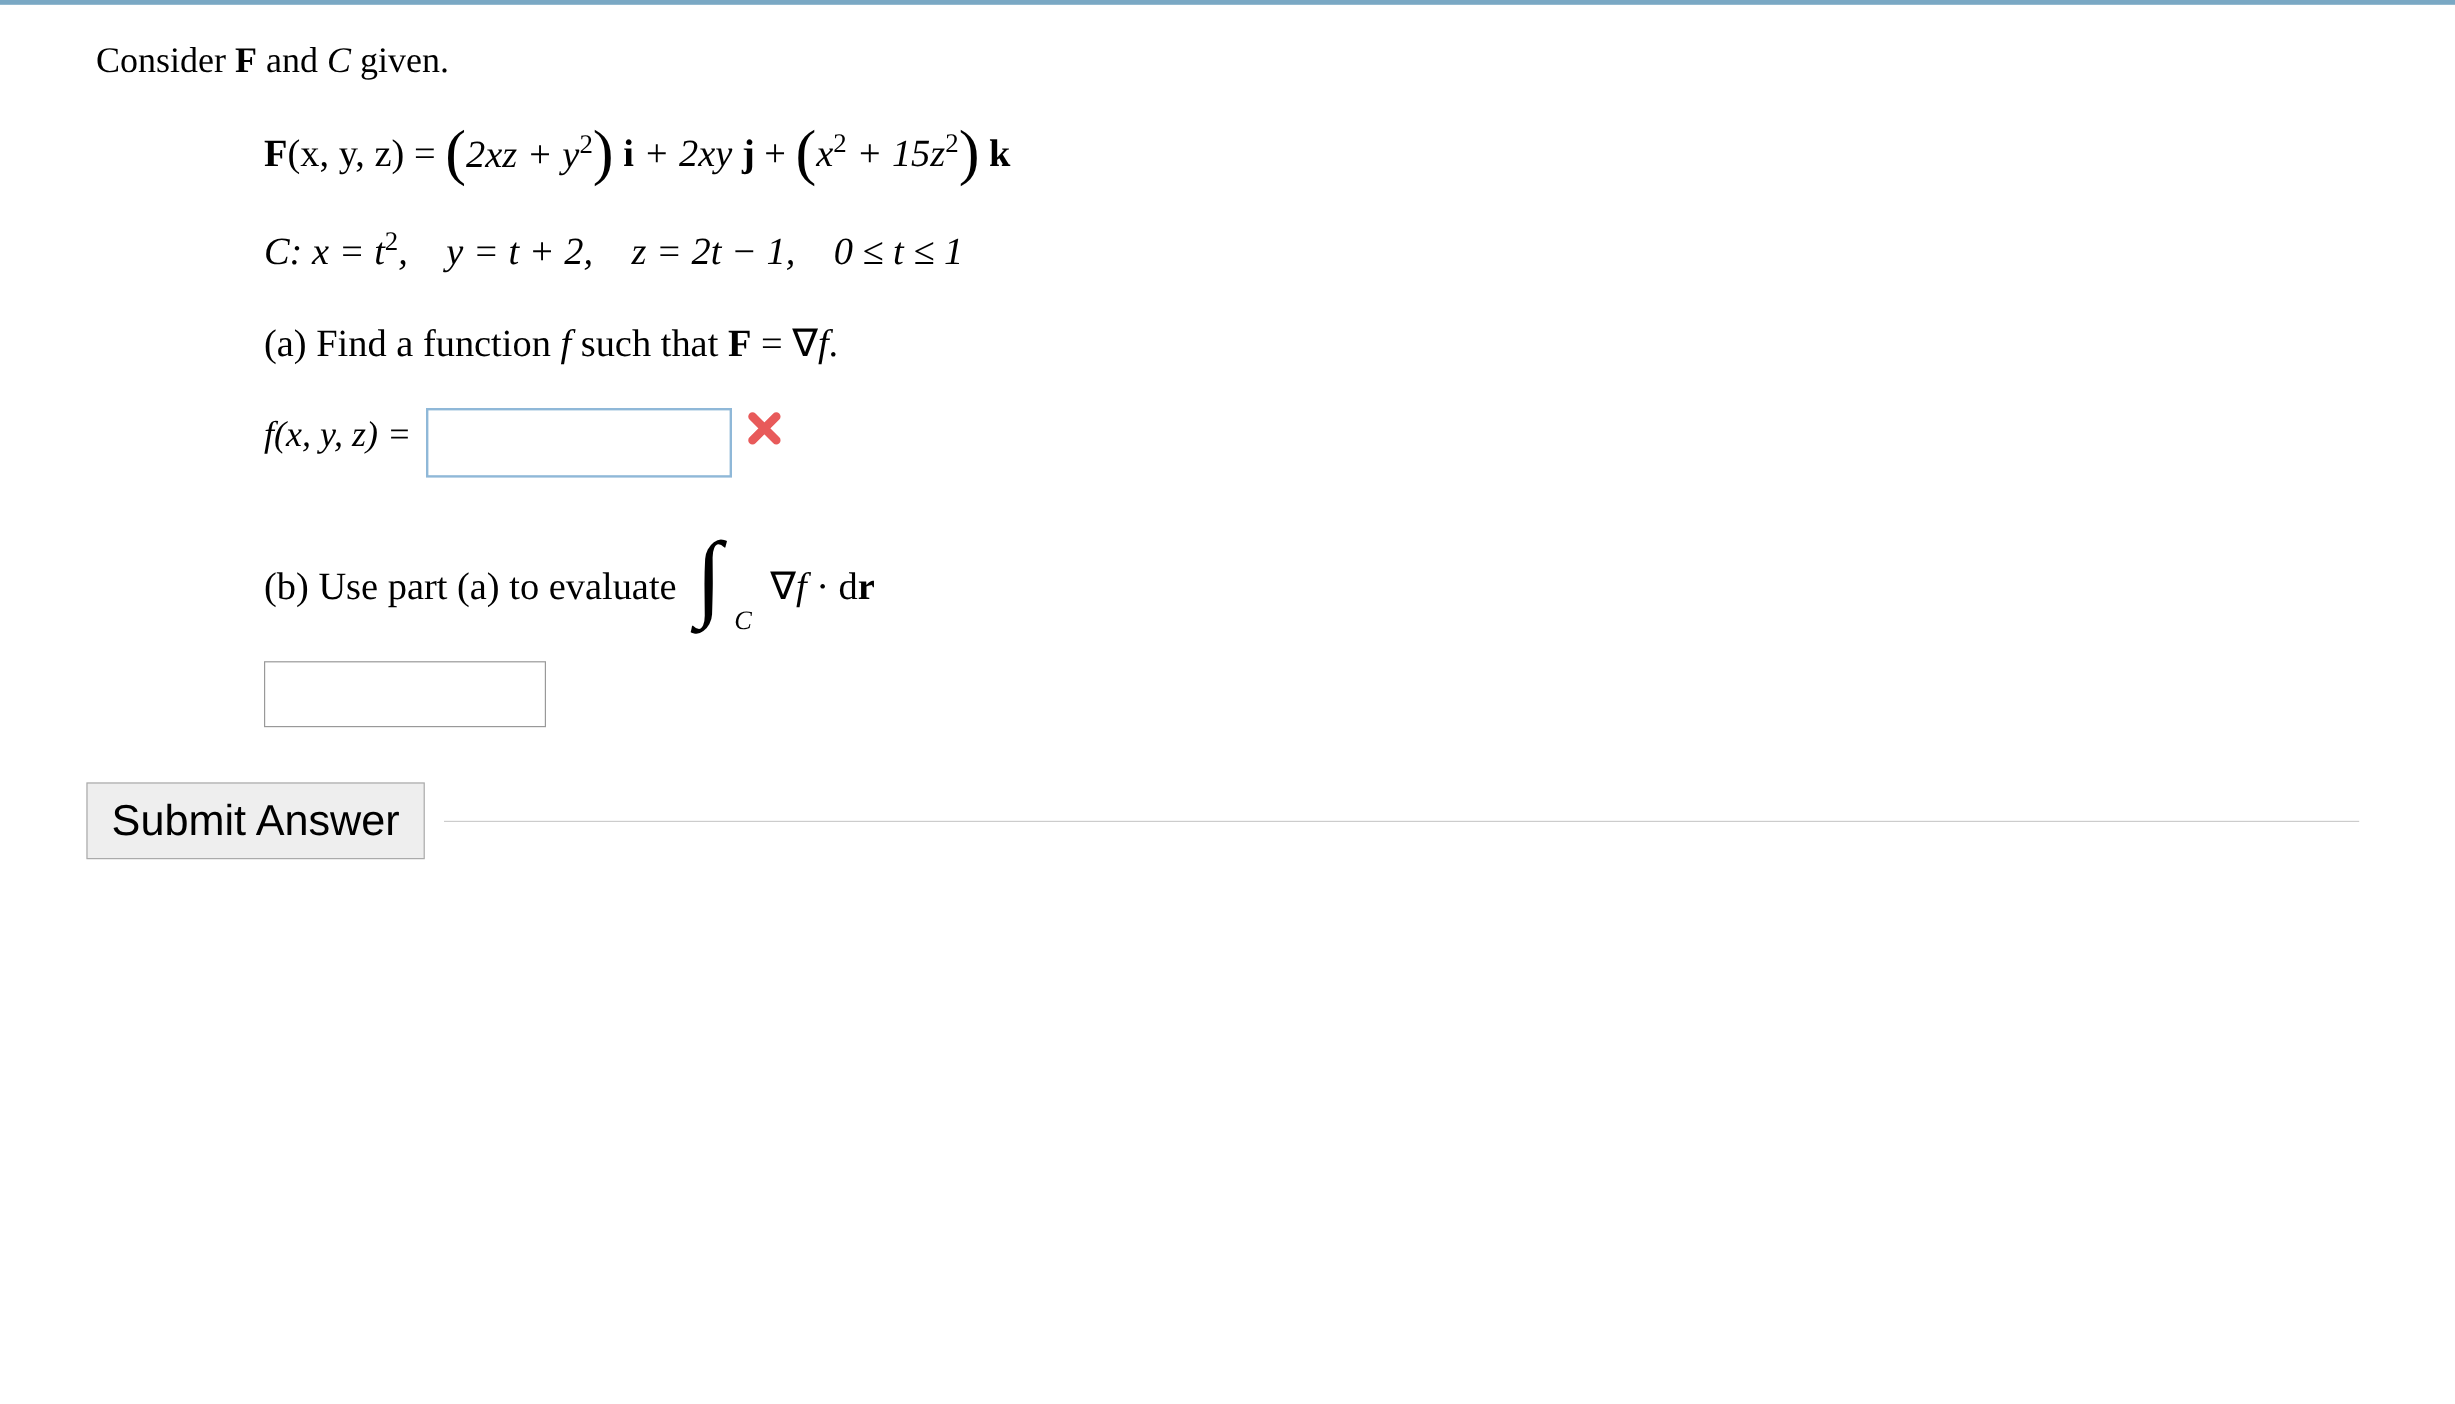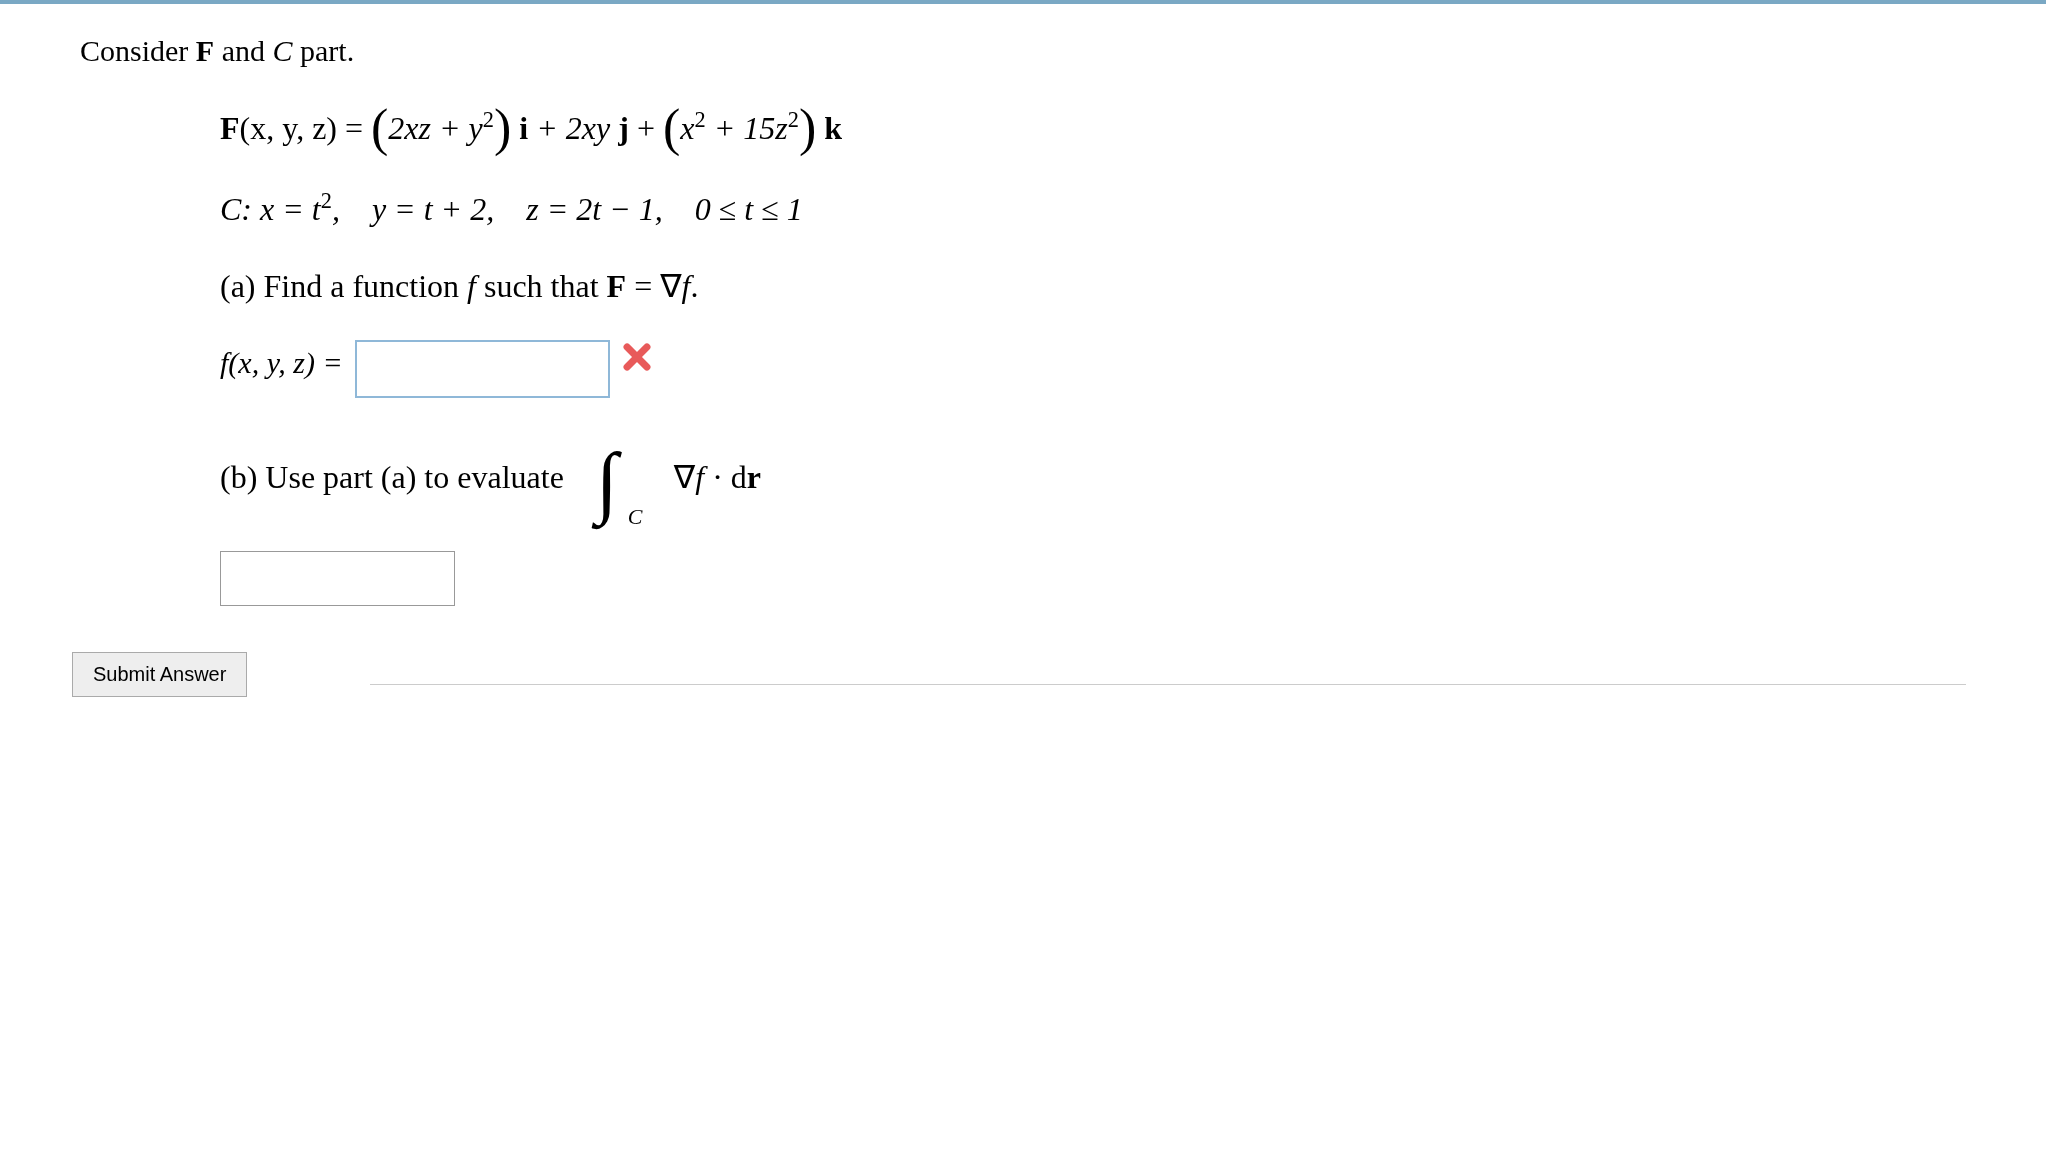--- a/index.html
+++ b/index.html
@@ -79,42 +79,42 @@
     }
     .integral-sub {
       position: absolute;
       bottom: -10px;
       left: 28px;
       font-size: 22px;
       font-style: italic;
     }
     .part-b-line {
       display: flex;
-      align-items: flex-start;
+      align-items: center;
       flex-wrap: wrap;
-      gap: 18px;
+      gap: 2px;
       margin-bottom: 20px;
       font-size: 32px;
     }
     .footer-area {
       position: relative;
       margin-top: 20px;
       border-top: 1px solid transparent;
     }
     .divider-line {
       position: absolute;
       top: 32px;
       left: 290px;
       right: 0;
       height: 1px;
       background: #ccc;
     }
     .submit-btn {
       font-family: Arial, Helvetica, sans-serif;
-      font-size: 20px;
+      font-size: 36px;
       padding: 10px 20px;
       background: #eeeeee;
       border: 1px solid #aaa;
       cursor: pointer;
       margin-left: -8px;
       position: relative;
       z-index: 2;
     }
     .big-paren {
       font-size: 52px;
@@ -136,21 +136,21 @@
     }
   </style>
 </head>
 <body>
 
 <div class="top-bar"></div>
 
 <div class="container">
 
   <div class="intro">
-    <span>Consider </span><b>F</b><span> and </span><span class="ital">C</span><span> part.</span>
+    <span>Consider </span><b>F</b><span> and </span><span class="ital">C</span><span> given.</span>
   </div>
 
   <div class="math-block">
 
     <div class="math-line">
       <b>F</b><span>(x, y, z) = </span><span class="big-paren">(</span><span><span class="ital">2xz + y</span><sup>2</sup></span><span class="big-paren">)</span><b> i</b><span class="ital"> + 2xy </span><b>j</b><span> + </span><span class="big-paren">(</span><span class="ital">x</span><sup>2</sup><span class="ital"> + 15z</span><sup>2</sup><span class="big-paren">)</span><b> k</b>
     </div>
 
     <div class="math-line" style="margin-top:32px;">
       <span class="ital">C: x = t</span><sup>2</sup><span class="ital">, y = t + 2, z = 2t − 1, 0 ≤ t ≤ 1</span>

